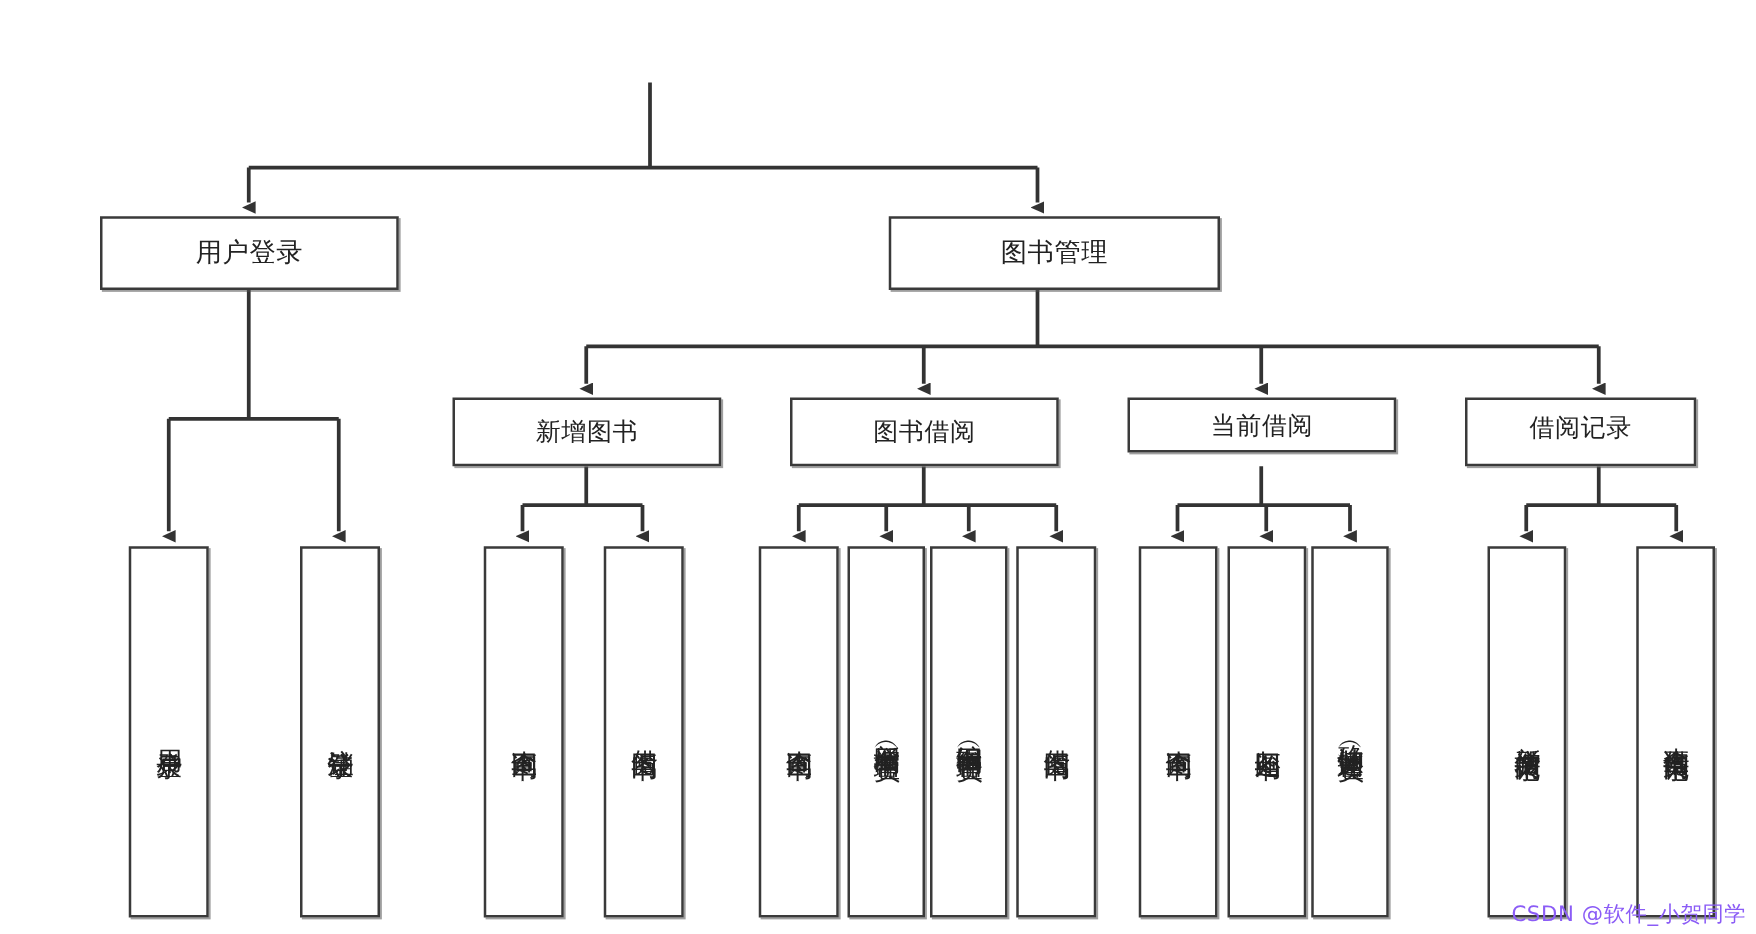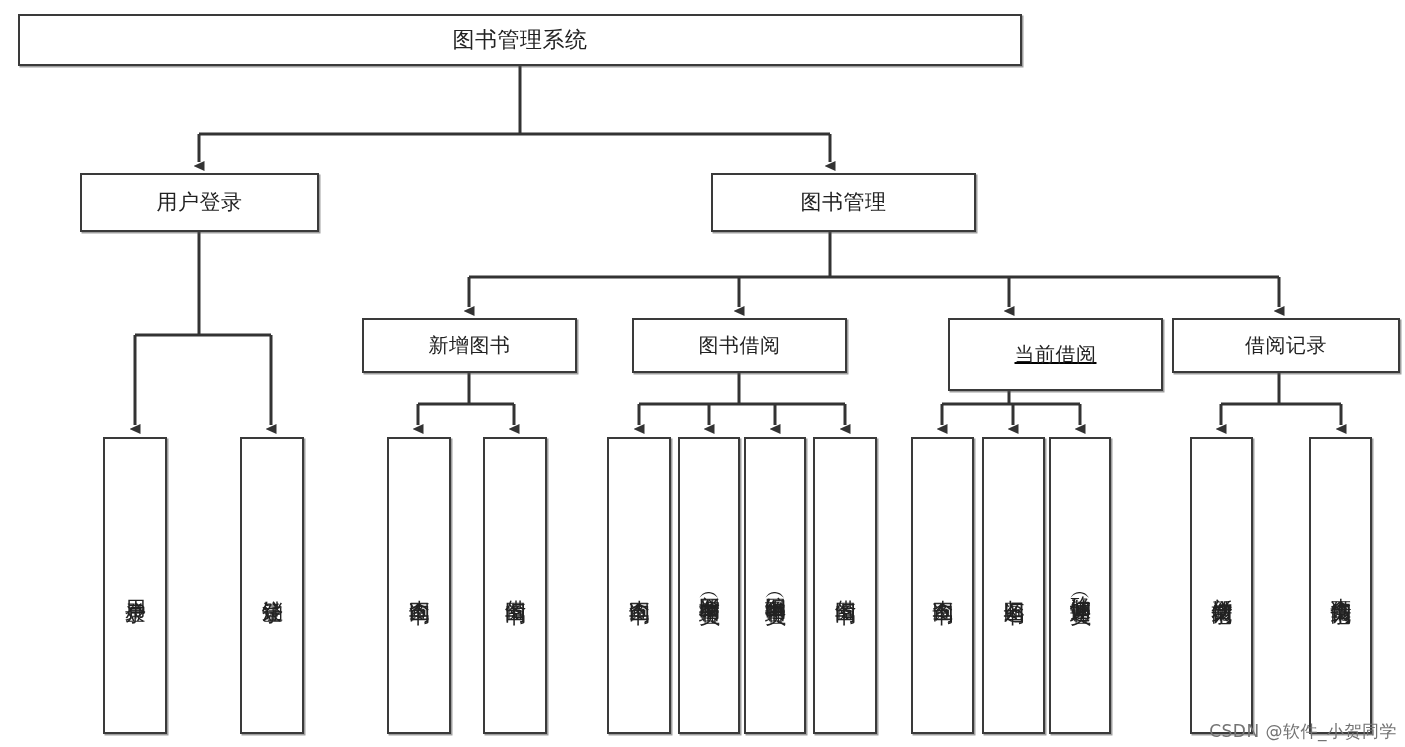--- a/index.html
+++ b/index.html
@@ -54,21 +54,21 @@
     max-height: 100%;
   }
   .node.root .node-label { font-size: 22px; }
   .node.level2 .node-label { font-size: 21px; }
   .node.level3 .node-label { font-size: 20px; }
   #watermark {
     position: absolute;
     right: 8px;
     bottom: 4px;
     font-size: 17px;
-    color: #737373;
+    color: #8b5cf6;
     letter-spacing: 0.5px;
     white-space: nowrap;
   }
 </style>
 </head>
 <body>
 
 <div id="diagram-root">
 
   <svg id="connector-layer" viewBox="0 0 1405 747" xmlns="http://www.w3.org/2000/svg">
@@ -115,41 +115,38 @@
       <path d="M1013,404 L1013,425" marker-end="url(#arrow)"></path>
       <path d="M1080,404 L1080,425" marker-end="url(#arrow)"></path>
 
       <path d="M1279,373 L1279,404"></path>
       <path d="M1221,404 L1341,404"></path>
       <path d="M1221,404 L1221,425" marker-end="url(#arrow)"></path>
       <path d="M1341,404 L1341,425" marker-end="url(#arrow)"></path>
     </g>
   </svg>
 
-  <div class="node root" style="left:18px; top:14px; width:1004px; height:52px;">
-    <span class="node-label">图书管理系统</span>
-  </div>
 
   <div class="node level2" style="left:80px; top:173px; width:239px; height:59px;">
     <span class="node-label">用户登录</span>
   </div>
   <div class="node level2" style="left:711px; top:173px; width:265px; height:59px;">
     <span class="node-label">图书管理</span>
   </div>
 
   <div class="node level3" style="left:362px; top:318px; width:215px; height:55px;">
     <span class="node-label">新增图书</span>
   </div>
   <div class="node level3" style="left:632px; top:318px; width:215px; height:55px;">
     <span class="node-label">图书借阅</span>
   </div>
-  <div class="node level3" style="left:948px; top:318px; width:215px; height:73px;text-decoration:underline;">
+  <div class="node level3" style="left:902px; top:318px; width:215px; height:44px;">
     <span class="node-label">当前借阅</span>
   </div>
-  <div class="node level3" style="left:1172px; top:318px; width:228px; height:55px;">
+  <div class="node level3" style="left:1172px; top:318px; width:185px; height:55px;font-family:Liberation Mono, monospace;">
     <span class="node-label">借阅记录</span>
   </div>
 
   <div class="node vertical" style="left:103px; top:437px; width:64px; height:297px;">
     <span class="node-label">用户登录</span>
   </div>
   <div class="node vertical" style="left:240px; top:437px; width:64px; height:297px;">
     <span class="node-label">注销登录</span>
   </div>
 

